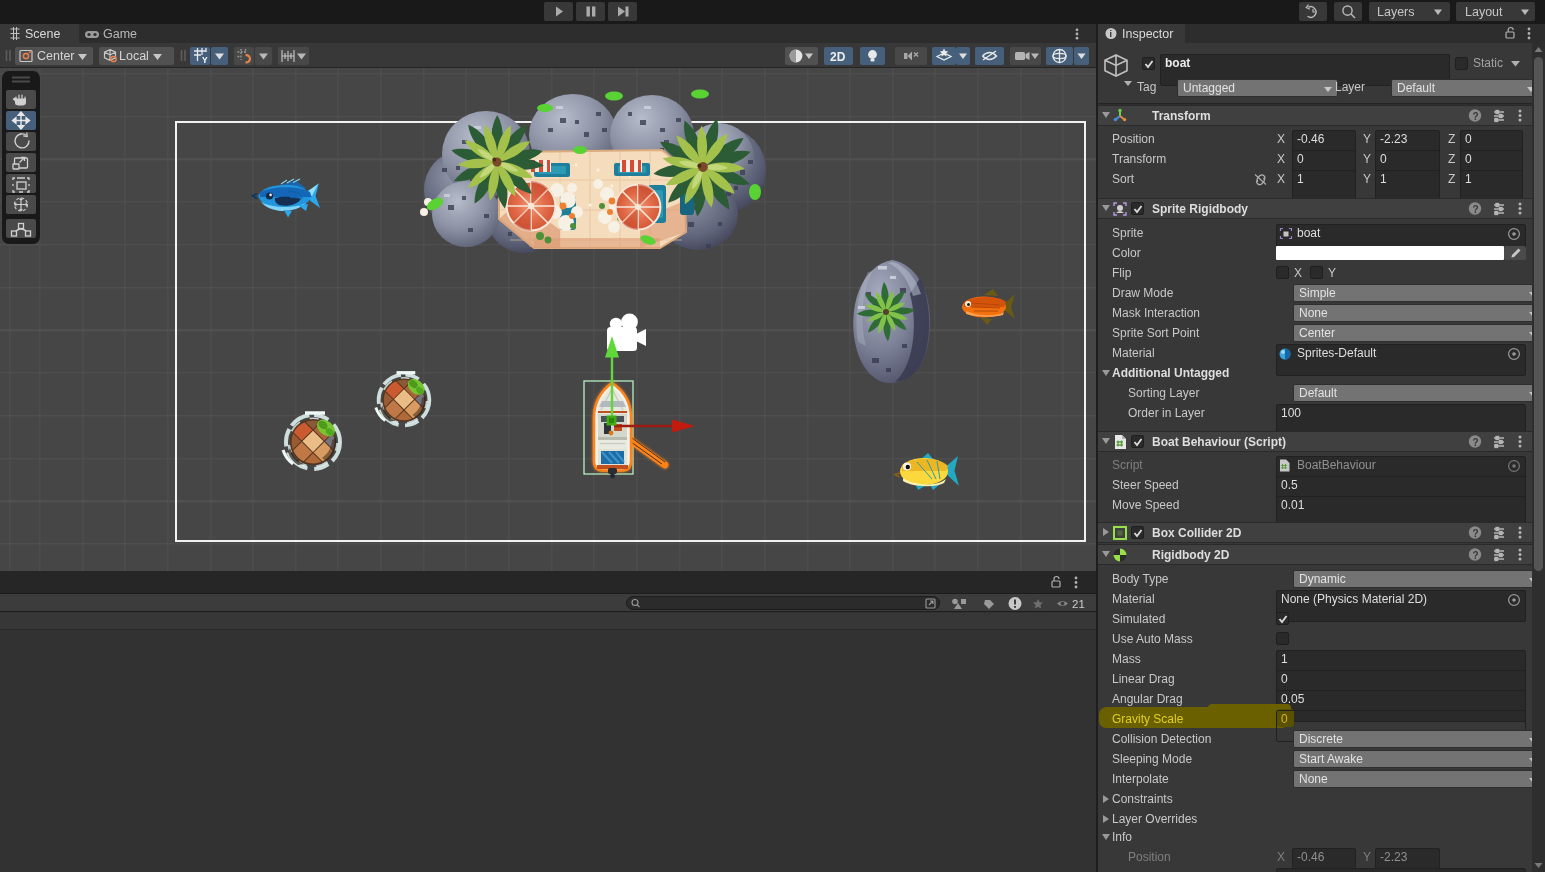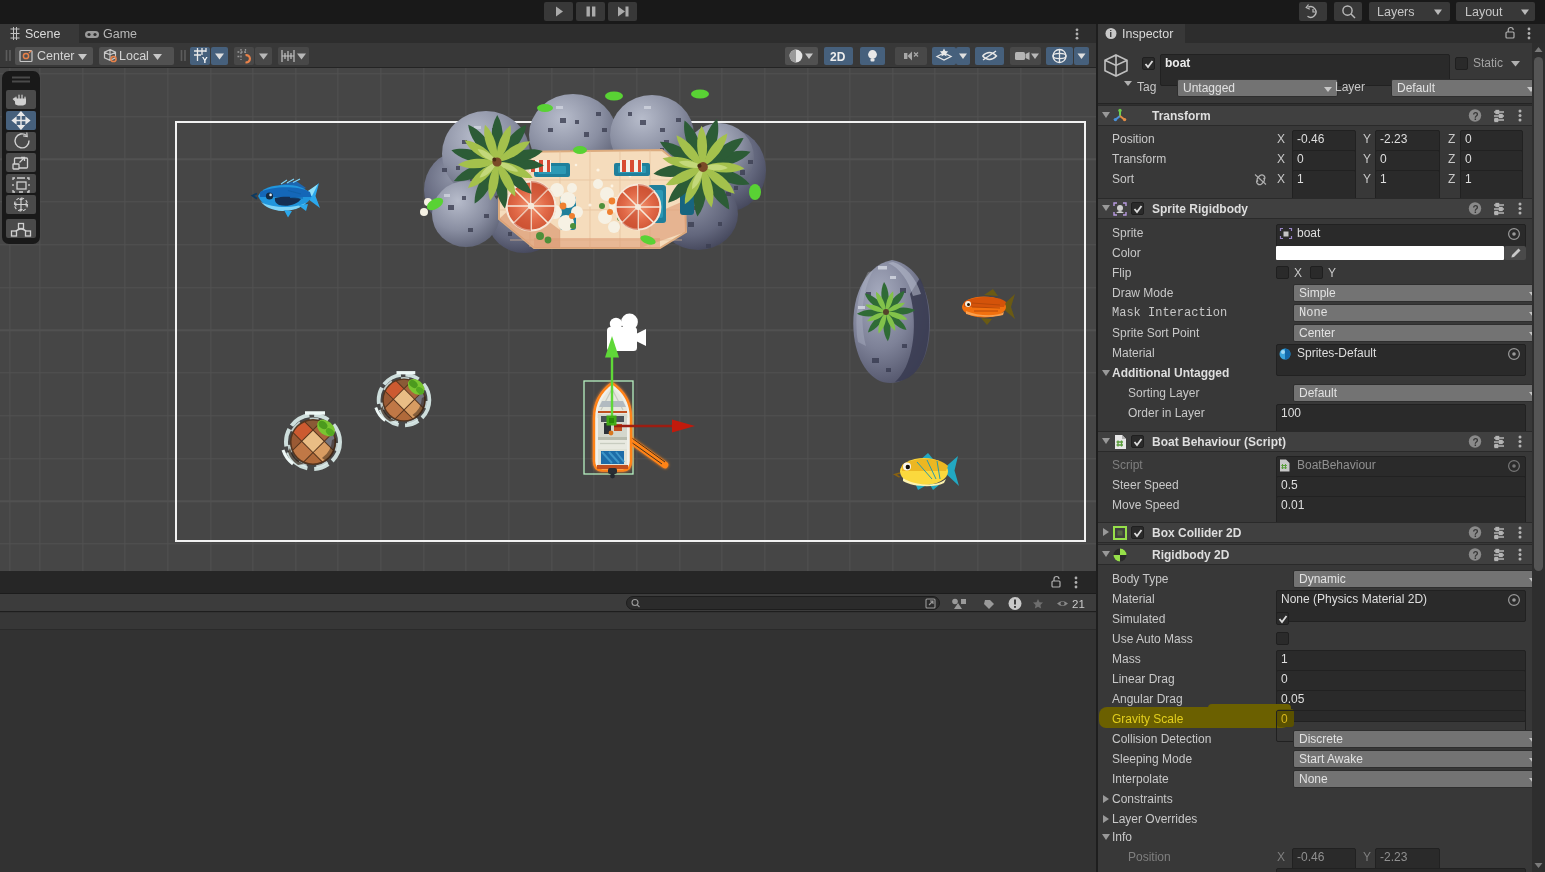--- a/index.html
+++ b/index.html
@@ -843,21 +843,21 @@
         <span class="lbl">Flip</span>
    <span class="chk" style="left:178px;"></span>
         <span class="abs" style="left:196px;">X</span>
    <span class="chk" style="left:212px;"></span>
         <span class="abs" style="left:230px;">Y</span>
   </div>
   <div class="ins-row" style="top:259.5px;">
         <span class="lbl">Draw Mode</span>
         <span class="dd" style="left:178px;width:250px;">Simple</span>
       </div>
-  <div class="ins-row" style="top:279.5px;font-family:Liberation Mono, monospace;">
+  <div class="ins-row" style="top:279.5px;">
         <span class="lbl">Mask Interaction</span>
         <span class="dd" style="left:178px;width:250px;">None</span>
       </div>
   <div class="ins-row" style="top:299.5px;">
         <span class="lbl">Sprite Sort Point</span>
         <span class="dd" style="left:178px;width:250px;">Center</span>
       </div>
   <div class="ins-row" style="top:319.5px;">
         <span class="lbl">Material</span>
    <span class="fld" style="left:178px;width:250px;padding-left:20px;">Sprites-Default</span>

